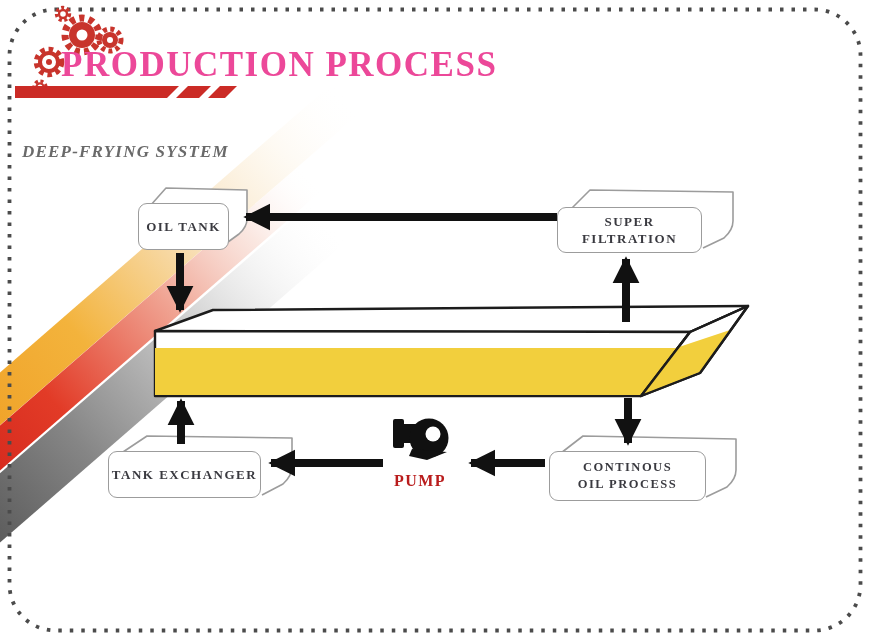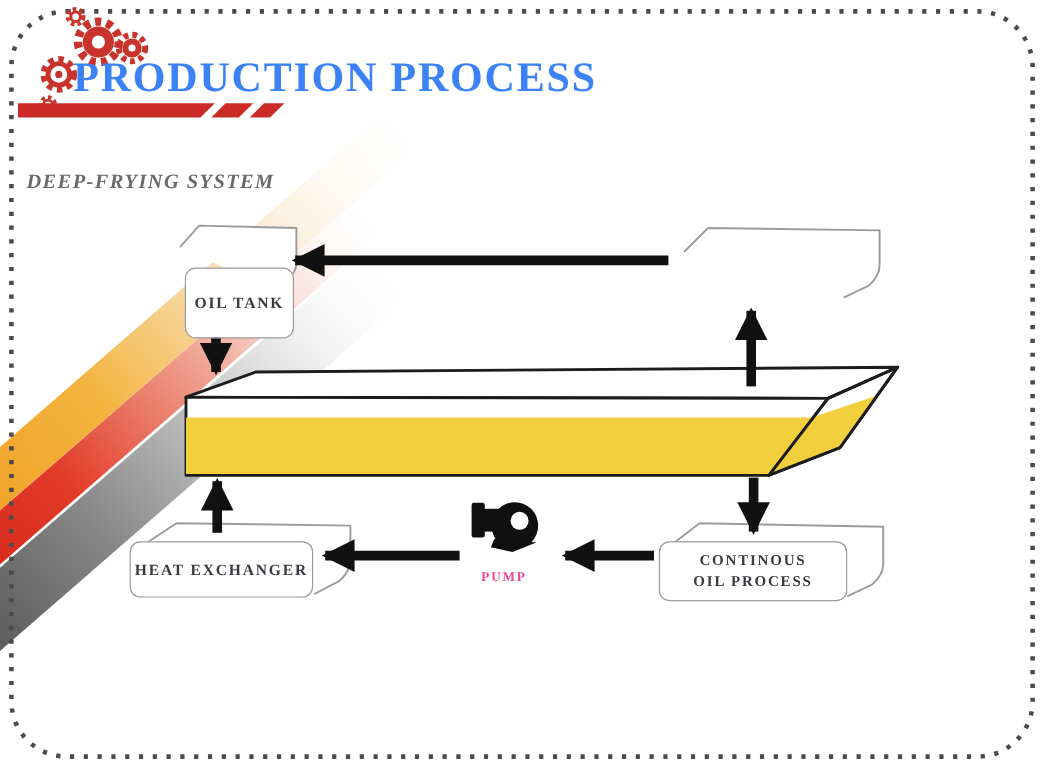--- a/index.html
+++ b/index.html
@@ -7,52 +7,52 @@
     position:relative;
     width:870px;height:640px;
     background:#ffffff;
     overflow:hidden;
     font-family:"Liberation Serif", serif;
   }
   svg.scene{position:absolute;left:0;top:0;}
   .page-title{
     position:absolute;left:61px;top:45px;
     font-size:35px;font-weight:bold;letter-spacing:1.5px;
-    color:#3b82f6;white-space:nowrap;
+    color:#ec4899;white-space:nowrap;
   }
   .page-subtitle{
     position:absolute;left:22px;top:102px;
     font-size:17px;font-weight:bold;font-style:italic;letter-spacing:1.2px;
     color:#6a6a6a;white-space:nowrap;margin-top:40px;
   }
   .node{
     position:absolute;
     background:#ffffff;
     border:1.6px solid #9c9c9c;
     border-radius:9px;
     display:flex;align-items:center;justify-content:center;
     text-align:center;
     color:#3a3a40;font-weight:bold;
     letter-spacing:1.5px;font-size:13px;
     box-sizing:border-box;
     line-height:17px;
   }
-  .node-oil-tank{left:154px;top:203px;width:91px;height:59px;margin-top:20px;}
+  .node-oil-tank{left:138px;top:203px;width:91px;height:47px;}
   .node-super-filtration{left:557px;top:207px;width:145px;height:46px;}
   .node-heat-exchanger{left:108px;top:451px;width:153px;height:47px;}
   .node-oil-filter{left:549px;top:451px;width:157px;height:50px;font-size:12.5px;}
   .fryer-label{
     position:absolute;left:315px;top:360px;width:200px;height:24px;
     display:flex;align-items:center;justify-content:center;
     color:#4a4a55;font-weight:bold;font-size:15px;letter-spacing:2.5px;
   }
   .pump-label{
     position:absolute;left:383px;top:472px;width:74px;height:18px;
     display:flex;align-items:center;justify-content:center;
-    color:#ec4899;font-weight:bold;font-size:11px;letter-spacing:1.5px;
+    color:#b91c1c;font-weight:bold;font-size:16px;letter-spacing:1.5px;
   }
 </style>
 </head>
 <body>
 
 <div class="canvas">
 
   <svg class="scene" width="870" height="640" viewBox="0 0 870 640">
     <defs>
       <linearGradient id="gOrange" gradientUnits="userSpaceOnUse" x1="-60" y1="451" x2="393" y2="57">
@@ -157,22 +157,25 @@
       <circle cx="433" cy="434" r="7.5" fill="#ffffff"></circle>
     </g>
   </svg>
 
   <div class="page-title">PRODUCTION PROCESS</div>
   <div class="page-subtitle">DEEP-FRYING SYSTEM</div>
 
   <div class="node node-oil-tank">
     <span>OIL TANK</span>
   </div>
+  <div class="node node-super-filtration">
+    <span>SUPER FILTRATION</span>
+  </div>
   <div class="node node-heat-exchanger">
-    <span>HEAT EXCHANGER</span>
+    <span>TANK EXCHANGER</span>
   </div>
   <div class="node node-oil-filter">
     <span>
       <span>CONTINOUS</span><br>
       <span>OIL PROCESS</span>
     </span>
   </div>
 
   <div class="pump-label">PUMP</div>
 

